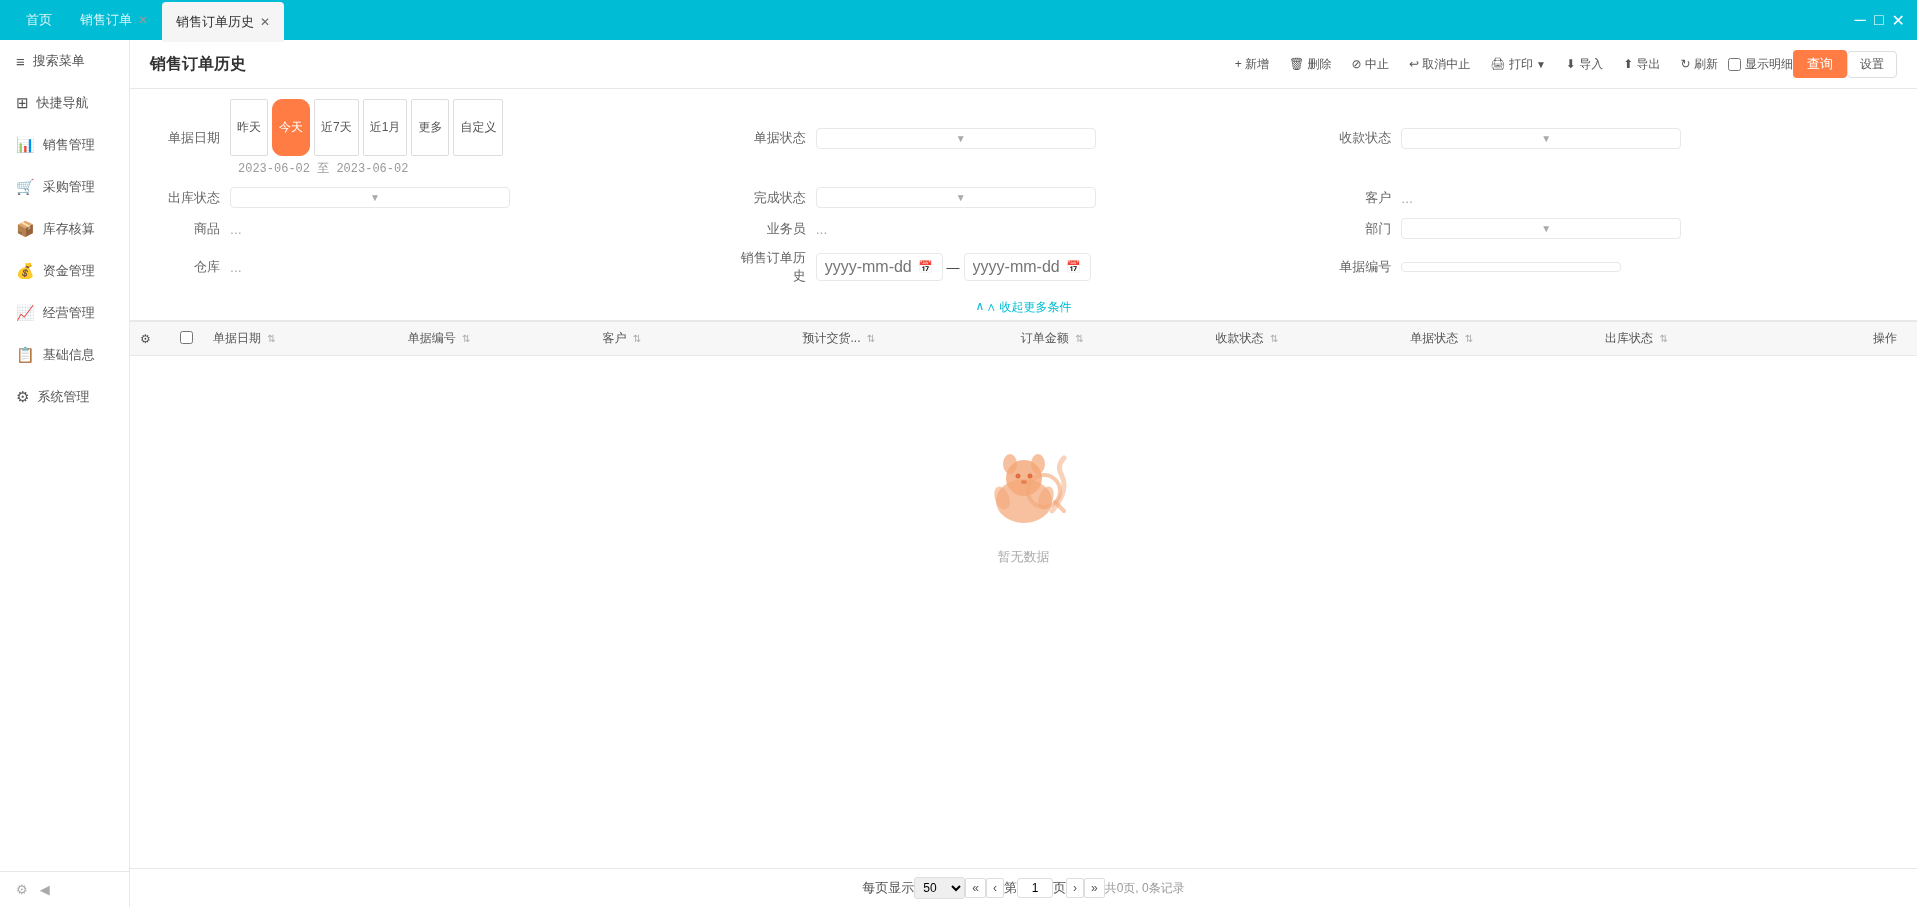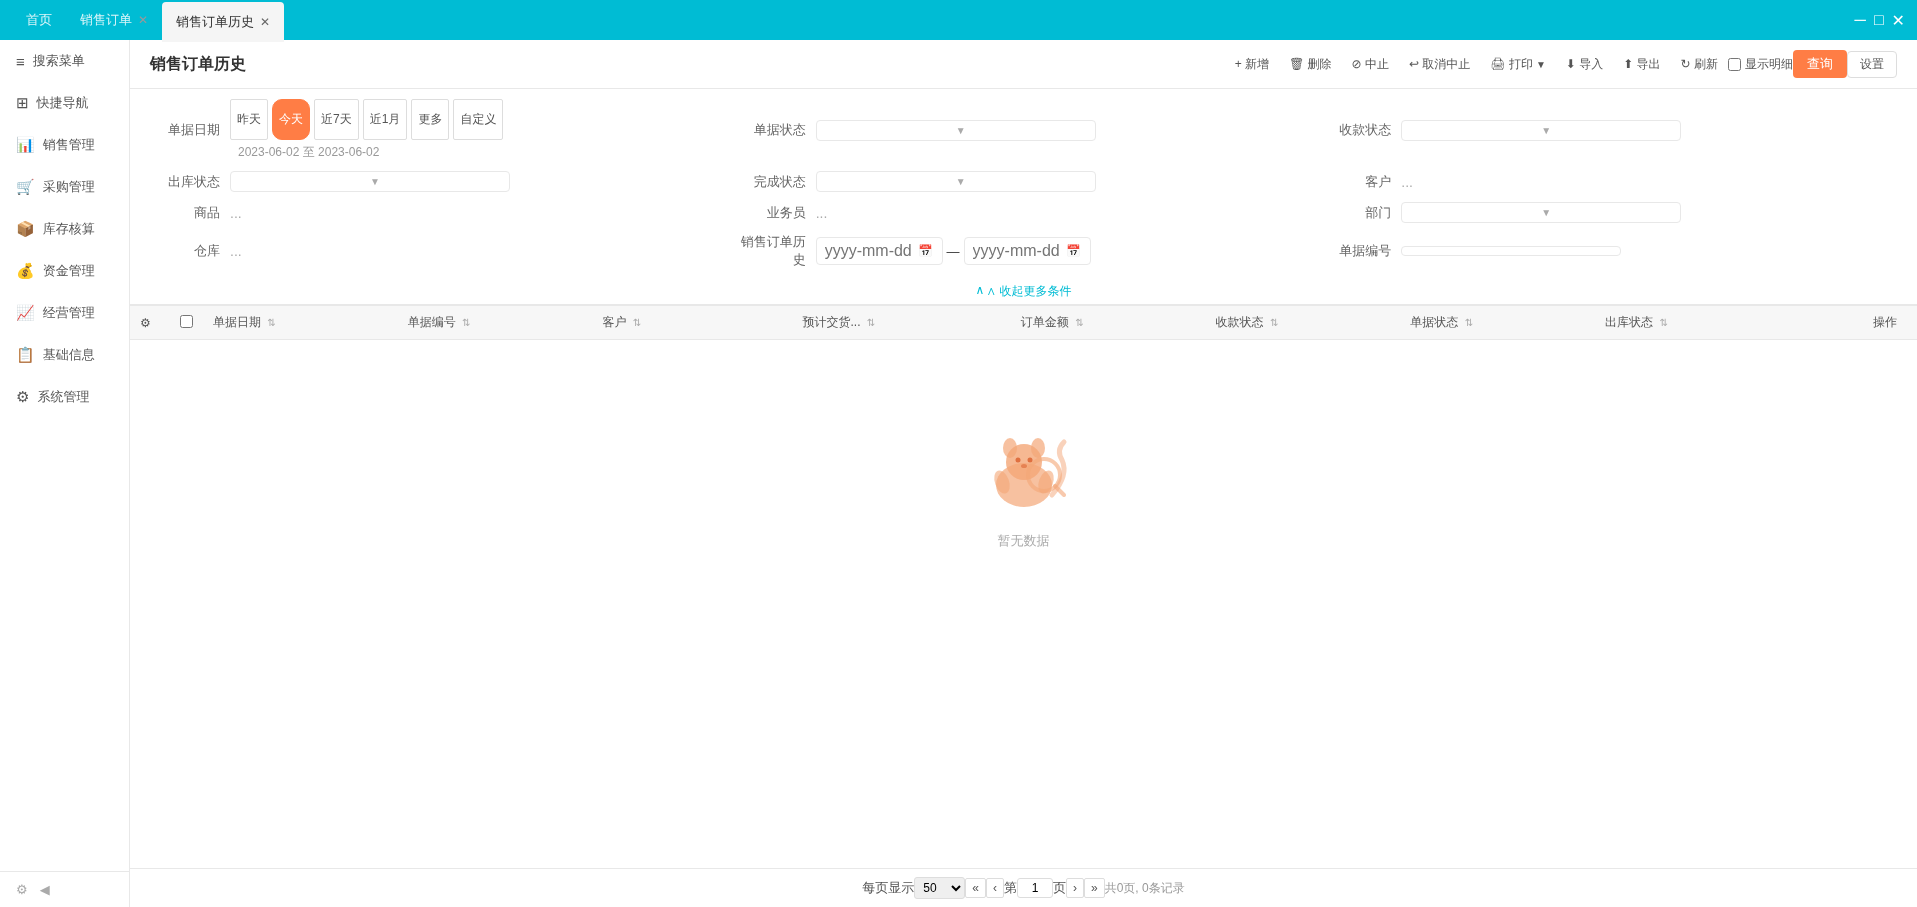--- a/index.html
+++ b/index.html
@@ -29,23 +29,23 @@
     
     .page-header { background: white; padding: 10px 20px; display: flex; align-items: center; justify-content: space-between; border-bottom: 1px solid #e8e8e8; flex-shrink: 0; }
     .page-title { font-size: 16px; font-weight: bold; color: #333; }
     .toolbar { display: flex; align-items: center; }
     .toolbar-btn { display: flex; align-items: center; gap: 3px; padding: 5px 10px; border: none; background: none; cursor: pointer; color: #555; font-size: 12px; }
     .btn-primary { background: #ff7d45; color: white; border-radius: 4px; padding: 5px 14px; border: none; cursor: pointer; font-size: 13px; }
     .btn-setting { background: white; color: #555; border: 1px solid #ddd; border-radius: 4px; padding: 4px 12px; cursor: pointer; font-size: 12px; }
     .checkbox-label { display: flex; align-items: center; gap: 4px; font-size: 12px; color: #555; }
     .filter-label { width: 80px; color: #666; font-size: 13px; text-align: right; padding-right: 10px; flex-shrink: 0; }
     .date-shortcuts { display: flex; align-items: center; gap: 4px; }
-    .date-btn { padding: 11px 6px; border-radius: 2px; border: 1px solid #ddd; background: white; font-size: 12px; cursor: pointer; color: #555; }
+    .date-btn { padding: 19px 6px; border-radius: 2px; border: 1px solid #ddd; background: white; font-size: 12px; cursor: pointer; color: #555; }
     .date-btn.active { background: #ff7d45; color: white; border-color: #ff7d45; border-radius: 10px; }
-    .date-range { font-size: 12px; color: #999; margin-left: 8px; }
+    .date-range { font-size: 12px; color: #999; margin-left: 8px; font-family: Liberation Mono, monospace; }
     .filter-select { display: flex; align-items: center; border: 1px solid #e8e8e8; border-radius: 4px; padding: 4px 8px; width: 280px; cursor: pointer; background: white; }
     .filter-select span { flex: 1; color: #999; font-size: 12px; }
     .filter-select .arrow { color: #aaa; font-size: 10px; }
     .filter-input-dots { color: #aaa; font-size: 14px; cursor: pointer; }
     .date-input-group { display: flex; align-items: center; gap: 4px; border: 1px solid #e8e8e8; border-radius: 4px; padding: 4px 8px; cursor: pointer; }
     .date-input-group input { border: none; outline: none; font-size: 16px; color: #b91c1c; width: 90px; background: transparent; }
     .date-input-group .cal-icon { color: #aaa; font-size: 12px; }
     .collapse-row { display: flex; justify-content: center; padding: 4px 0; cursor: pointer; color: #00bcd4; font-size: 12px; }
 
     

